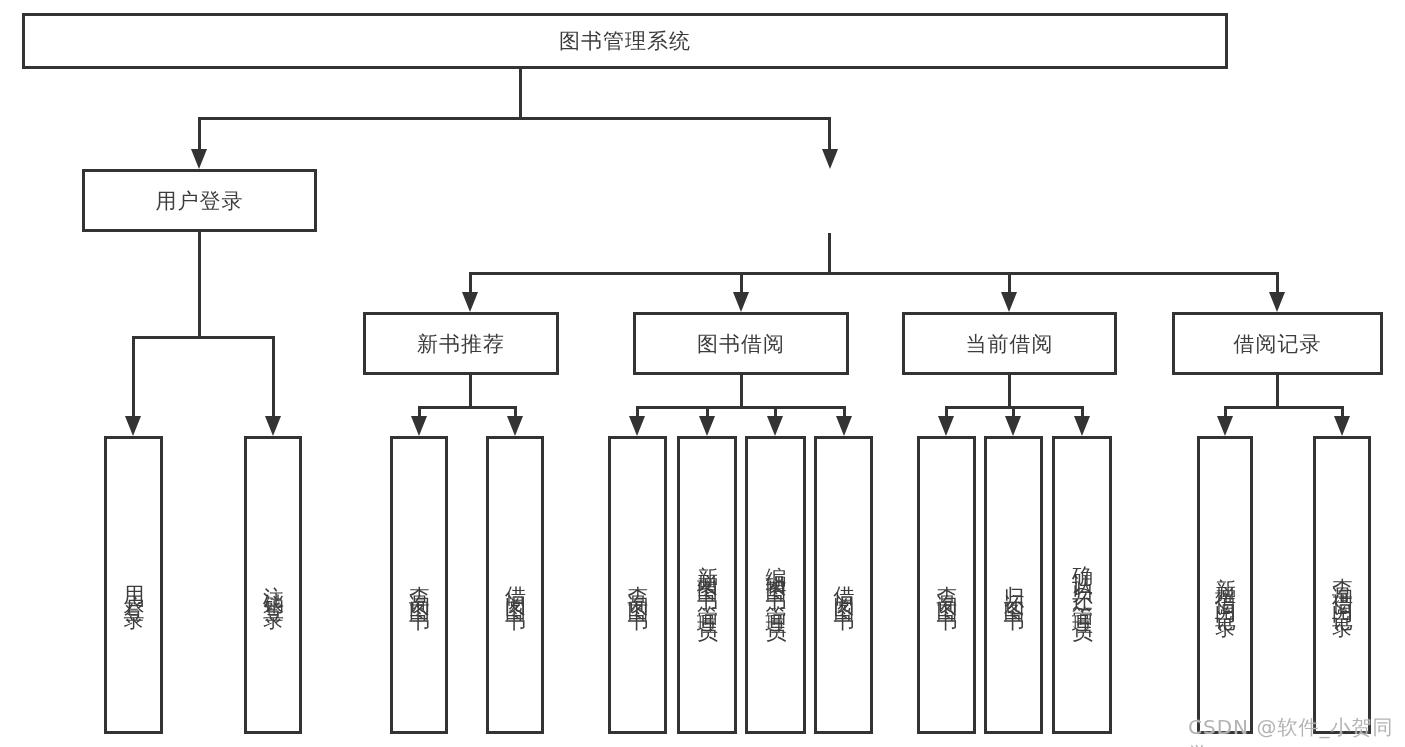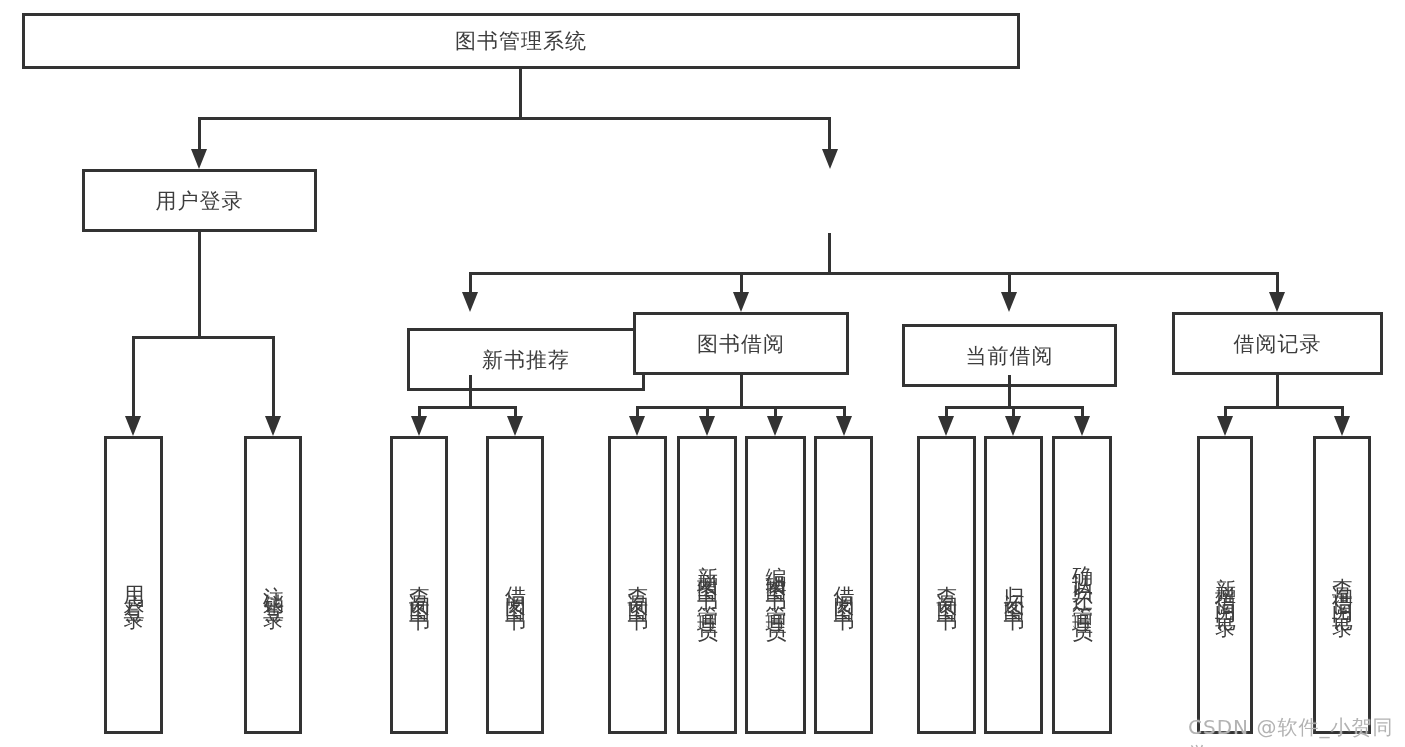--- a/index.html
+++ b/index.html
@@ -29,26 +29,26 @@
   }
   .vnode{top:436px;height:298px;}
   .vnode span{
     writing-mode:vertical-rl;
     text-orientation:mixed;
     letter-spacing:8px;
     font-size:21px;
     line-height:1;
   }
   
-  #n-root       {left:22px;  top:13px;  width:998px; height:56px;}
+  #n-root       {left:22px;  top:13px;  width:1206px; height:56px;}
   #n-user-login {left:82px;  top:169px; width:235px; height:63px;}
   #n-book-mgmt  {left:713px; top:169px; width:234px; height:64px;}
-  #n-nbr        {left:363px; top:328px; width:238px; height:63px;margin-left:44px;}
+  #n-nbr        {left:363px; top:312px; width:196px; height:63px;}
   #n-bb         {left:633px; top:312px; width:216px; height:63px;}
-  #n-cb         {left:902px; top:312px; width:215px; height:63px;margin-top:12px;}
+  #n-cb         {left:902px; top:312px; width:215px; height:63px;}
   #n-br         {left:1172px;top:312px; width:211px; height:63px;}
   
   #l-ul   {left:104px; width:59px;}
   #l-lo   {left:244px; width:58px;}
   #l-nbr-q{left:390px; width:58px;}
   #l-nbr-b{left:486px; width:58px;}
   #l-bb-q {left:608px; width:59px;}
   #l-bb-a {left:677px; width:60px;}
   #l-bb-e {left:745px; width:61px;}
   #l-bb-b {left:814px; width:59px;}

